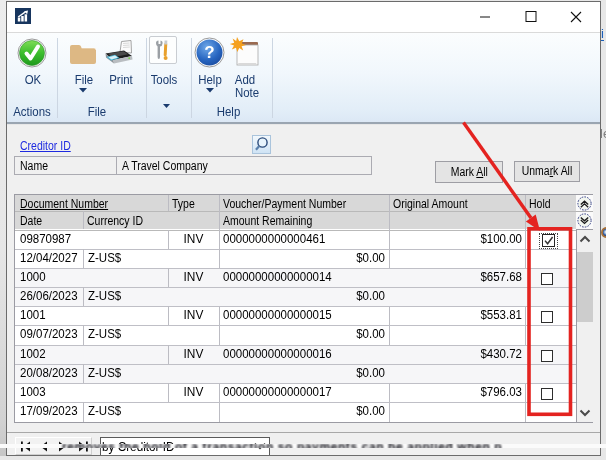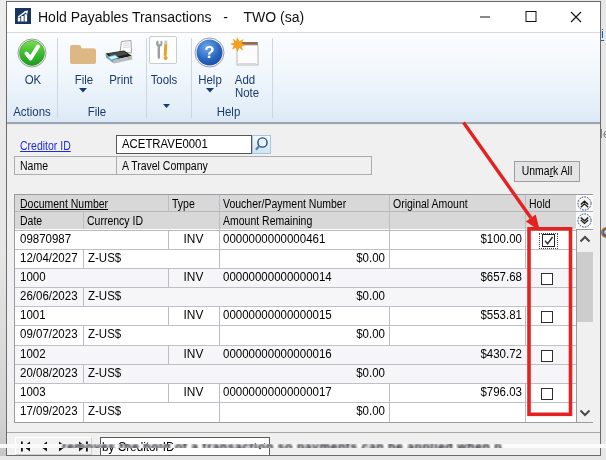--- a/index.html
+++ b/index.html
@@ -38,21 +38,20 @@
   <div class="abs" id="content"></div>
 
   <svg class="abs" style="left:15px;top:8px" width="16" height="16">
     <rect width="16" height="16" fill="#17355e"></rect>
     <rect x="2.8" y="9.5" width="2.5" height="4" fill="#fff"></rect>
     <rect x="6.2" y="8" width="2.5" height="5.5" fill="#fff"></rect>
     <rect x="9.6" y="6.3" width="2.5" height="7.2" fill="#fff"></rect>
     <path d="M3.2 9 L10.4 3.9" stroke="#fff" stroke-width="1.5" fill="none"></path>
     <polygon points="13,2.6 9.2,3.2 12.2,6.2" fill="#fff"></polygon>
   </svg>
-  <div class="abs title-txt">Hold Payables Transactions&nbsp;&nbsp; -&nbsp;&nbsp;&nbsp;&nbsp;TWO (sa)</div>
   <svg class="abs" style="left:475px;top:10px" width="110" height="14">
     <line x1="5" y1="7" x2="15" y2="7" stroke="#111" stroke-width="1"></line>
     <rect x="51" y="1.5" width="10" height="10" fill="none" stroke="#111" stroke-width="1"></rect>
     <path d="M96 2 L106 12 M106 2 L96 12" stroke="#111" stroke-width="1.1"></path>
   </svg>
 
   <div class="abs vsep" style="left:57px"></div>
   <div class="abs vsep" style="left:146px"></div>
   <div class="abs vsep" style="left:191px"></div>
   <div class="abs vsep" style="left:272px"></div>
@@ -128,31 +127,31 @@
   <svg class="abs" style="left:229px;top:36px" width="32" height="32">
     <rect x="8" y="6" width="21" height="4" fill="#9a6a50" rx="1"></rect>
     <rect x="8" y="9" width="21" height="20" fill="#fcfcfc" stroke="#a8a8a8" stroke-width="0.8"></rect>
     <path d="M9 27 L27 27 L28 29 L10 29 Z" fill="#d9d9d9"></path>
     <path d="M8 1 L10.3 5.2 L14.5 3.2 L12.8 7.5 L17 9 L12.6 10.3 L14.2 14.5 L10.3 12 L8.3 16 L7 11.7 L2.8 13.6 L5 9.6 L0.8 8 L5.2 6.8 L3.6 2.6 L7.2 5 Z" fill="#f5a01e"></path>
   </svg>
   <div class="abs riblab itemlab" style="left:229px;width:32px">Add</div>
   <div class="abs riblab" style="left:229px;top:85px;width:36px;height:15px;line-height:15px">Note</div>
 
   <div class="abs link tx" style="left:20px;top:139px;font-size:12.5px;transform-origin:0 0">Creditor ID</div>
-  <div class="abs" style="left:116px;top:135px;width:136px;height:19px;background:#fff;border:1px solid #565656;font-size:12.5px;line-height:17px;padding-left:5px"><span style="display:inline-block;transform:scaleX(0.91);transform-origin:0 50%">ACETRAVE0001</span></div>
   <div class="abs" style="left:252px;top:135px;width:19px;height:19px;background:linear-gradient(180deg,#f2f8fd,#cfe3f4);border:1px solid #aac4dc"></div>
   <svg class="abs" style="left:253px;top:136px" width="17" height="17">
     <circle cx="9.5" cy="6.5" r="4.6" fill="#e8f4fc" stroke="#2a4a7a" stroke-width="1.4"></circle>
     <line x1="6" y1="10.2" x2="3" y2="13.8" stroke="#5a80ac" stroke-width="2.2"></line>
   </svg>
   <div class="abs" style="left:14px;top:156px;width:358px;height:19px;border:1px solid #ababb2"></div>
   <div class="abs vline" style="left:116px;top:156px;height:19px;background:#ababb2"></div>
   <div class="abs cell tx" style="left:20px;top:159px">Name</div>
   <div class="abs cell tx" style="left:122px;top:159px">A Travel Company</div>
 
+  <div class="btn" style="left:435px;top:161px;width:68px;height:22px;line-height:20px"><span style="display:inline-block;transform:scaleX(0.87)">Mark <span style="text-decoration:underline">A</span>ll</span></div>
   <div class="btn" style="left:514px;top:161px;width:66px;height:21px;line-height:19px"><span style="display:inline-block;transform:scaleX(0.87)">Unma<span style="text-decoration:underline">r</span>k All</span></div>
 
   <div class="abs" style="left:14px;top:194px;width:579px;height:229px;background:#fff;border:1px solid #9b9ba3"></div>
 
   <div class="abs" style="left:15px;top:195px;width:561px;height:34px;background:#d8d8d8"></div>
 
   <div class="abs cell link tx" style="left:20px;top:197px">Document Number</div>
   <div class="abs cell tx" style="left:172px;top:197px">Type</div>
   <div class="abs cell tx" style="left:223px;top:197px">Voucher/Payment Number</div>
   <div class="abs cell tx" style="left:393px;top:197px">Original Amount</div>

